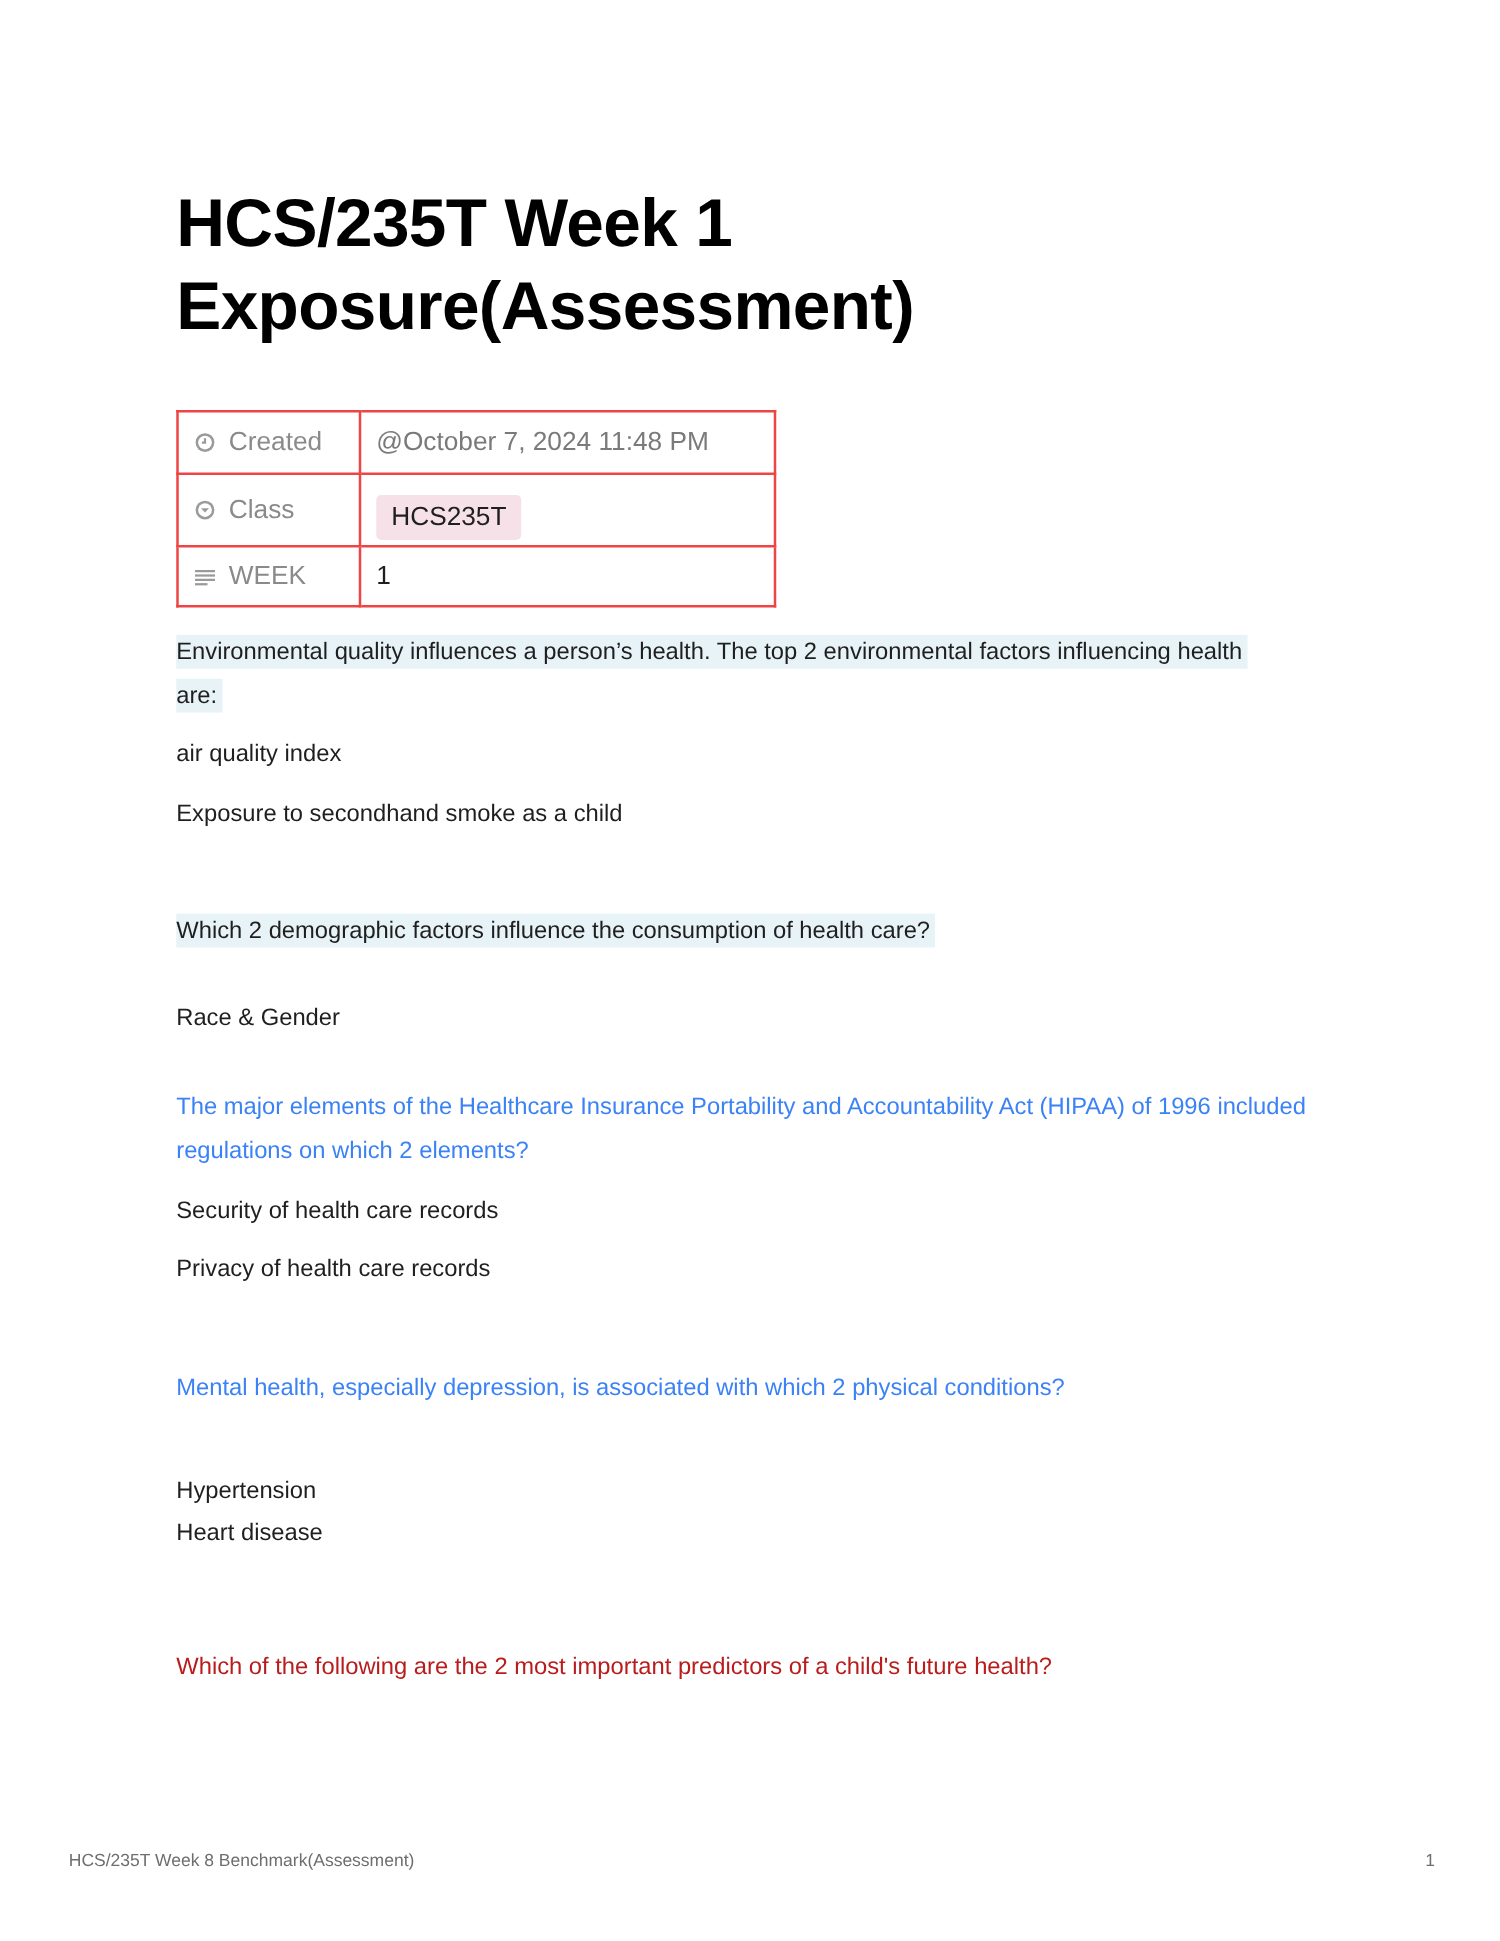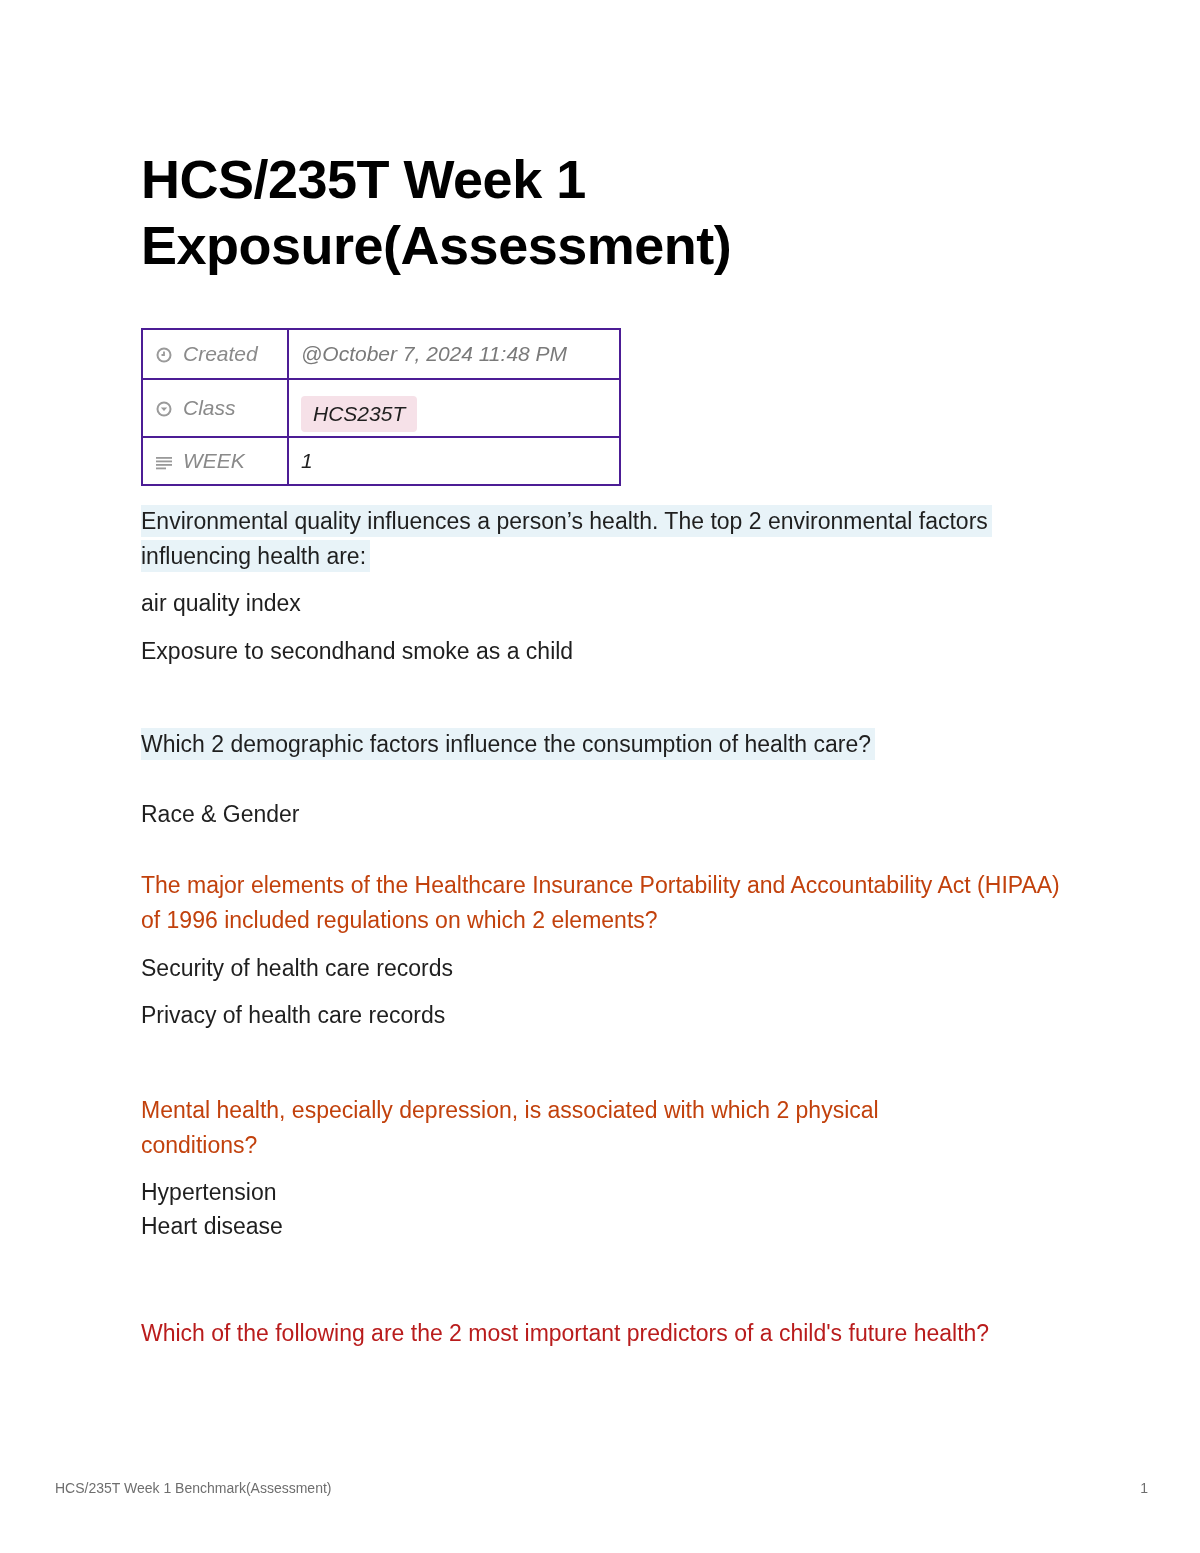--- a/index.html
+++ b/index.html
@@ -34,24 +34,23 @@
       width: 900px;
     }
     .props {
       position: absolute;
       left: 0;
       top: 328px;
       border-collapse: collapse;
       font-size: 21px;
     }
     .props td {
-      border: 2px solid #4c1d95;
+      border: 2px solid #ef4444;
       padding: 0 12px;
       vertical-align: middle;
-      font-style: italic;
     }
     .props tr.r1 td { height: 48px; }
     .props tr.r2 td { height: 56px; }
     .props tr.r3 td { height: 46px; }
     .props td.key {
       width: 120px;
       color: #8a8a8a;
       white-space: nowrap;
     }
     .props td.val {
@@ -75,32 +74,32 @@
       border-radius: 4px;
       padding: 5px 12px;
       color: #1f1f1f;
       font-size: 21px;
       line-height: 26px;
       margin-top: 12px;
     }
     .block {
       position: absolute;
       left: 0;
-      font-size: 23px;
+      font-size: 19px;
       line-height: 35px;
       color: #1f1f1f;
       width: 920px;
     }
     .hl {
       background: #e8f3f8;
       padding: 3px 4px 3px 0;
       -webkit-box-decoration-break: clone;
       box-decoration-break: clone;
     }
-    .grey { color: #c2410c; }
+    .grey { color: #3b82f6; }
     .blue { color: #b91c1c; }
     .footer-left {
       position: absolute;
       left: 55px;
       top: 1480px;
       font-size: 14px;
       color: #6e6e6e;
     }
     .footer-right {
       position: absolute;
@@ -179,14 +178,14 @@
   <div class="block" style="top:951px;">Security of health care records</div>
   <div class="block" style="top:998px;">Privacy of health care records</div>
 
   <div class="block grey" style="top:1093px; width:830px;">Mental health, especially depression, is associated with which 2 physical conditions?</div>
   <div class="block" style="top:1175px;">Hypertension</div>
   <div class="block" style="top:1209px;">Heart disease</div>
 
   <div class="block blue" style="top:1316px; width:870px;">Which of the following are the 2 most important predictors of a child's future health?</div>
 </div>
 
-<div class="footer-left">HCS/235T Week 1 Benchmark(Assessment)</div>
+<div class="footer-left">HCS/235T Week 8 Benchmark(Assessment)</div>
 <div class="footer-right">1</div>
 
 </body></html>

